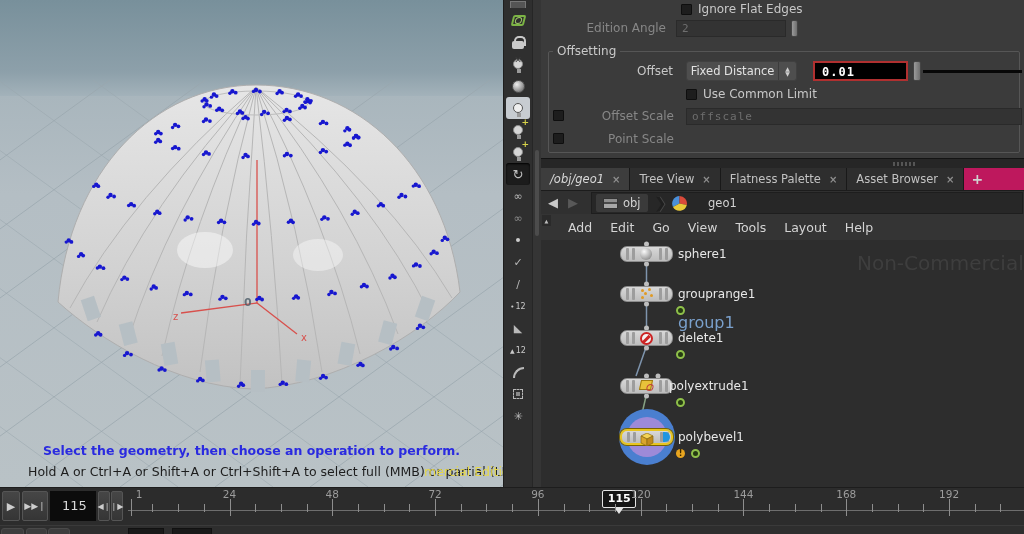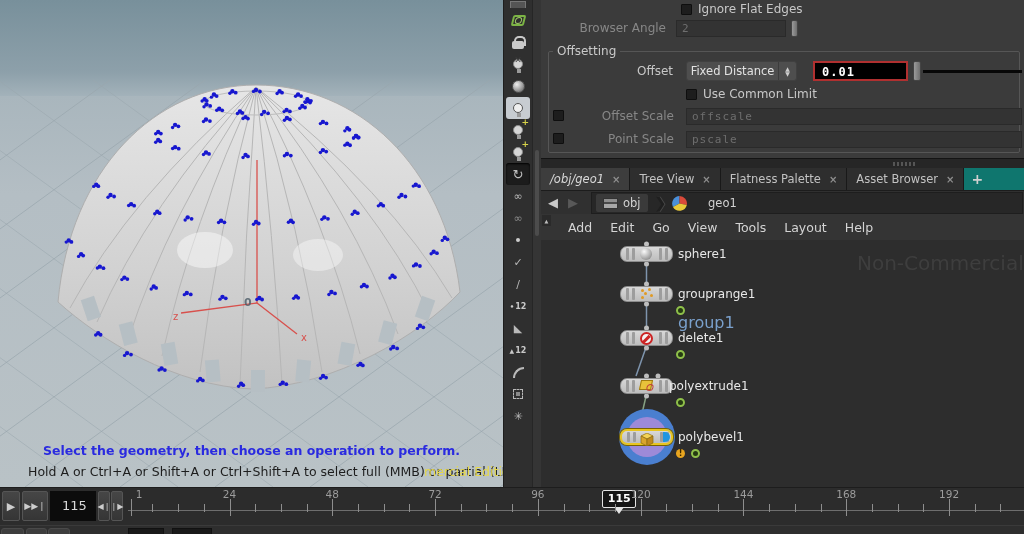--- a/index.html
+++ b/index.html
@@ -35,21 +35,21 @@
   .tb-slot.active .ic-bulb { background:#efefef; border-color:#555; }
   .ic-x { position:absolute; font-size:9px; color:#3c3c3c; font-weight:bold; top:2px; }
   .ic-plus { position:absolute; right:1px; top:0; font-size:9px; font-weight:bold; color:#d6d24a; line-height:7px; }
   .ic-ball { width:13px; height:13px; border-radius:50%;
     background:radial-gradient(circle at 35% 32%, #efefef, #9f9f9f 55%, #636363 90%); border:1px solid #555; }
   .ic-rot { font-size:13px; color:#bdbdbd; line-height:1; }
   .ic-dot { width:4px; height:4px; border-radius:50%; background:#cdcdcd; }
   .ic-arc { width:11px; height:11px; border-left:2px solid #b9b9b9; border-bottom:2px solid #b9b9b9; border-radius:0 0 0 11px; transform:rotate(90deg); }
   .ic-marquee { width:10px; height:10px; border:1px dashed #b9b9b9; position:relative; }
   .ic-marquee::after { content:""; position:absolute; left:2px; top:2px; width:4px; height:4px; background:#8a8a8a; }
-  .ic-num { font-size:8px; font-weight:bold; color:#c9c9c9; letter-spacing:0; }
+  .ic-num { font-size:8px; font-weight:normal; color:#c9c9c9; letter-spacing:0; }
   .ic-num::before { content:"•"; font-size:7px; margin-right:1px; color:#c9c9c9; }
   .ic-num.prim::before { content:"▲"; font-size:6px; }
 
   
   #pane-divider { position:absolute; left:532px; top:0; width:9px; height:487px; background:#353535; border-left:1px solid #262626; }
   #pane-divider .grip { position:absolute; left:2px; top:150px; width:4px; height:86px; background:#4c4c4c; border-radius:2px; }
 
   
   #right-col { position:absolute; left:541px; top:0; width:483px; height:487px; background:#3b3b3b; }
 
@@ -73,21 +73,21 @@
   #group-box { position:absolute; left:7px; top:51px; width:472px; height:102px; border:1px solid #565656; border-radius:2px; }
   #group-label { position:absolute; left:12px; top:44px; background:#3b3b3b; padding:0 4px; color:#cacaca; z-index:2; }
   .align-right { text-align:right; }
 
   
   #pane-strip { position:absolute; left:0; top:158px; width:483px; height:10px; background:#262626; border-top:1px solid #141414; }
   #pane-strip .grip { position:absolute; left:352px; top:3px; width:24px; height:4px;
     background:repeating-linear-gradient(90deg,#555 0 2px,#262626 2px 4px); }
 
   
-  #tab-bar { position:absolute; left:0; top:168px; width:483px; height:22px; background:#0f766e; display:flex; align-items:stretch; }
+  #tab-bar { position:absolute; left:0; top:168px; width:483px; height:22px; background:#be185d; display:flex; align-items:stretch; }
   .tab { display:flex; align-items:center; gap:8px; padding:0 9px; background:#2e2e2e; border-right:1px solid #191919;
     color:#c2c2c2; font-size:11.5px; }
   .tab.active { background:#3d3d3d; color:#d8d8d8; font-style:italic; }
   .tab .tab-close { font-style:normal; color:#8f8f8f; font-size:10px; font-weight:bold; }
   .tab-plus { width:26px; display:flex; align-items:center; justify-content:center; color:#d0d0d0; font-size:14px; font-weight:bold; }
 
   
   #path-bar { position:absolute; left:0; top:190px; width:483px; height:24px; background:#303030; border-top:1px solid #1c1c1c; }
   .nav-arrow { position:absolute; top:4px; font-size:13px; line-height:16px; }
   #nav-back { left:7px; color:#c9c9c9; }
@@ -512,21 +512,21 @@
   <div id="pane-divider">
       <div class="grip"></div>
     </div>
 
   <div id="right-col">
 
     <div id="param-panel">
       <div class="p-check" style="left:140px; top:4px;"></div>
       <div class="p-label" style="left:157px; top:2px;">Ignore Flat Edges</div>
 
-      <div class="p-label dim align-right" style="left:0; top:21px; width:125px;">Browser Angle</div>
+      <div class="p-label dim align-right" style="left:0; top:21px; width:125px;">Edition Angle</div>
       <div class="p-field" style="left:135px; top:20px; width:110px; height:17px;">2</div>
       <div class="p-slider-handle" style="left:250px; top:20px; width:7px; height:17px;"></div>
 
       <div id="group-box"></div>
       <div id="group-label">Offsetting</div>
 
       <div class="p-label align-right" style="left:0; top:64px; width:132px;">Offset</div>
       <div id="offset-dropdown">
         <span class="dd-label">Fixed Distance</span>
         <span class="dd-spin">
@@ -540,21 +540,20 @@
 
       <div class="p-check" style="left:145px; top:89px;"></div>
       <div class="p-label" style="left:162px; top:87px;">Use Common Limit</div>
 
       <div class="p-check" style="left:12px; top:110px;"></div>
       <div class="p-label dim align-right" style="left:0; top:109px; width:133px;">Offset Scale</div>
       <div class="p-field" style="left:145px; top:108px; width:336px; height:17px;">offscale</div>
 
       <div class="p-check" style="left:12px; top:133px;"></div>
       <div class="p-label dim align-right" style="left:0; top:132px; width:133px;">Point Scale</div>
-      <div class="p-field" style="left:145px; top:131px; width:336px; height:17px;">pscale</div>
     </div>
 
     <div id="pane-strip">
         <div class="grip"></div>
       </div>
 
     <div id="tab-bar">
         <div class="tab active">
           <span>/obj/geo1</span>
           <span class="tab-close">×</span>

